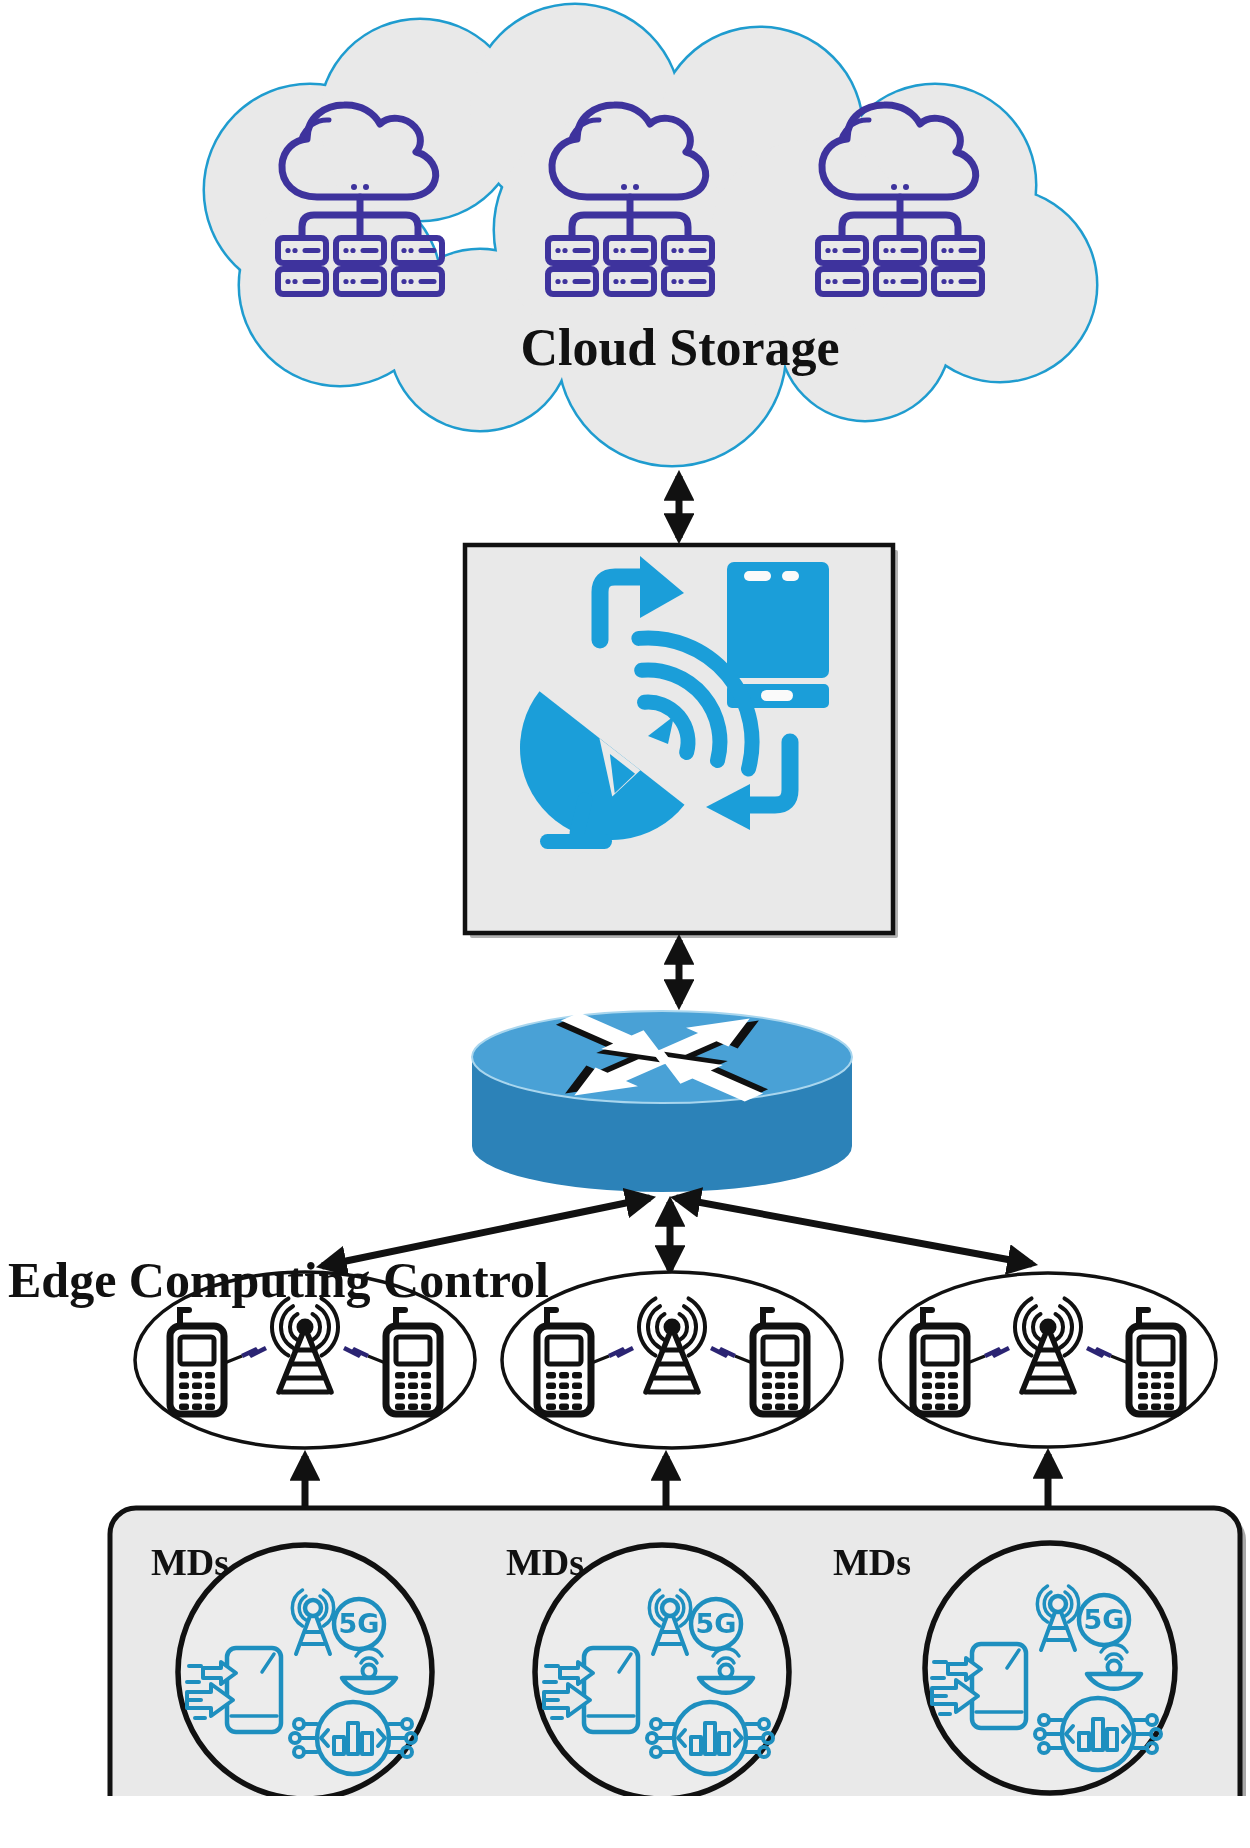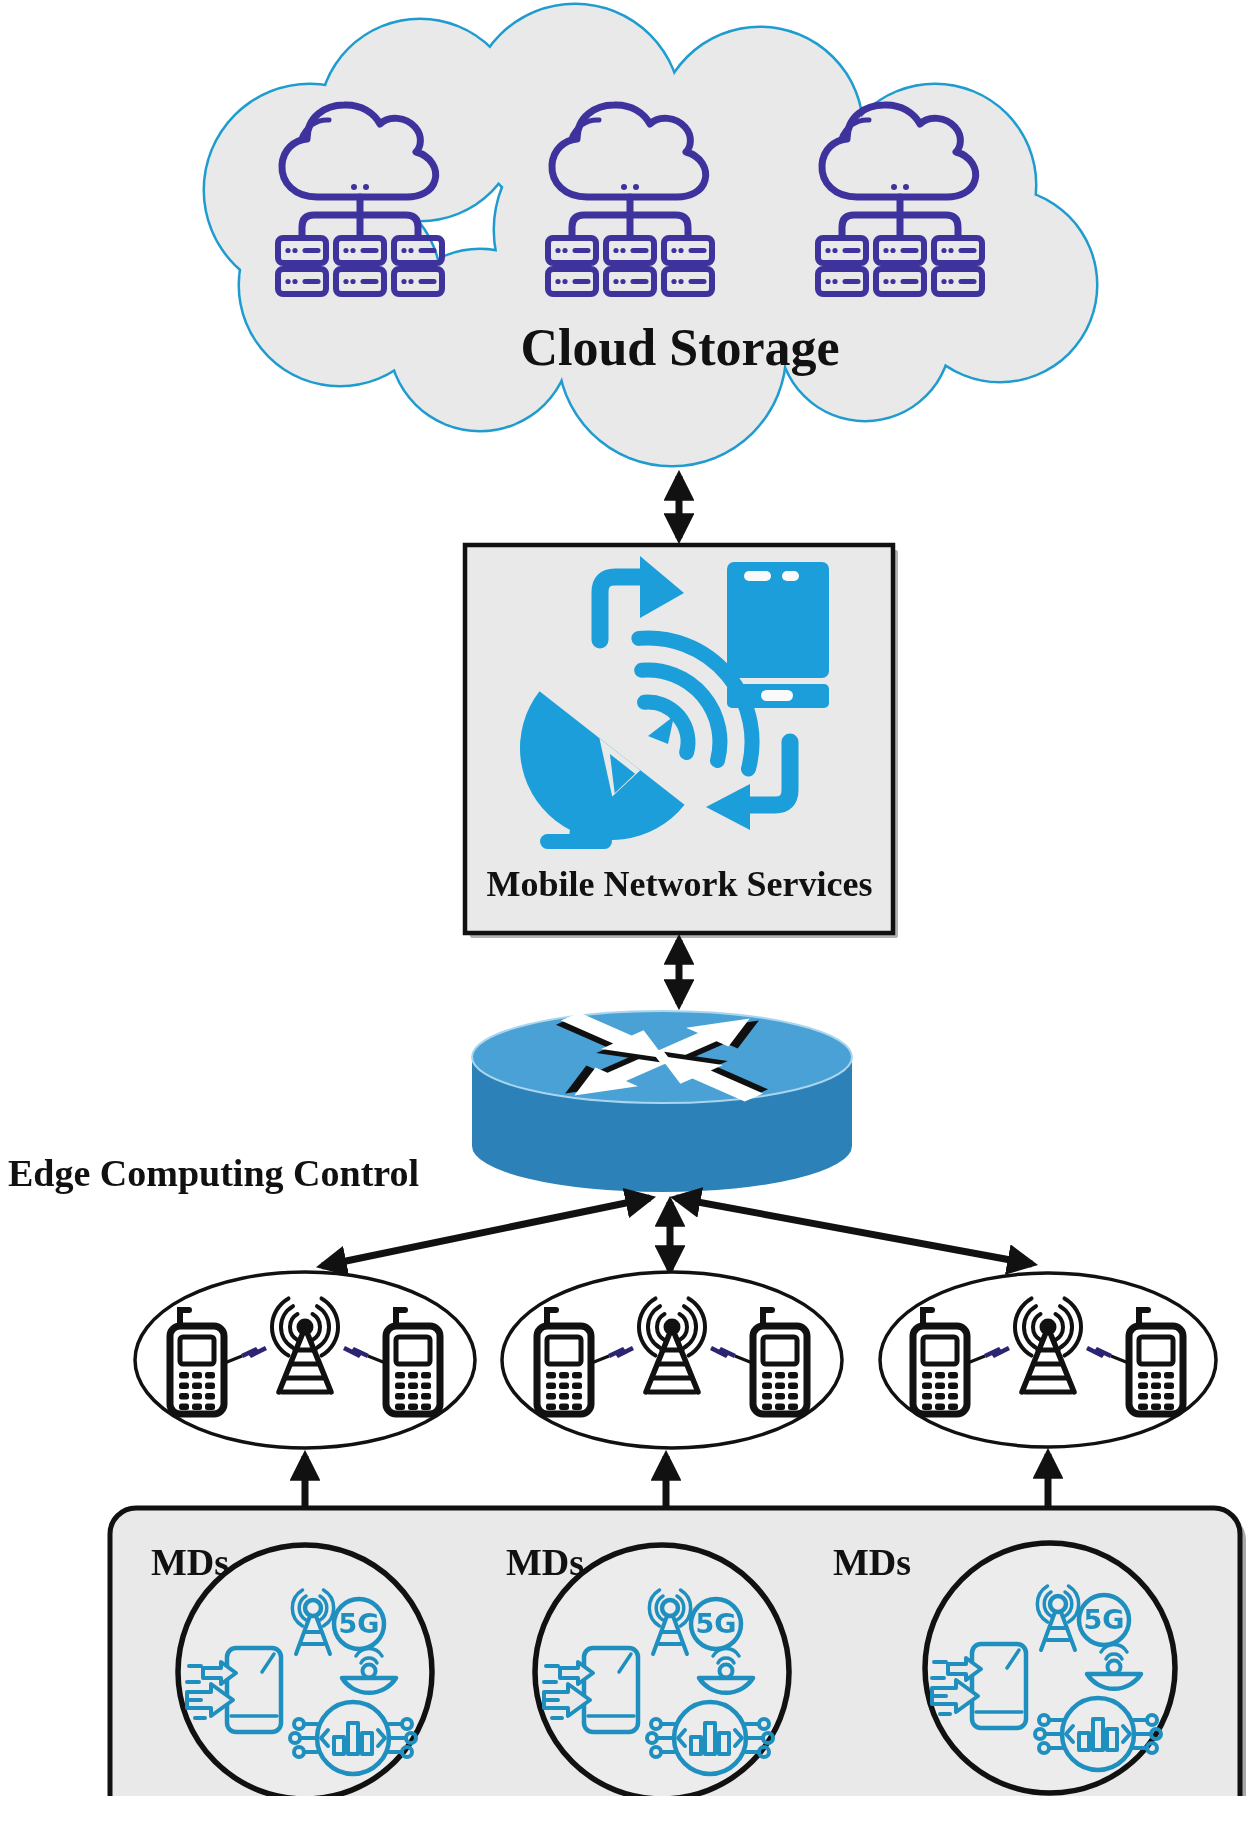--- a/index.html
+++ b/index.html
@@ -245,21 +245,20 @@
   <circle cx="662" cy="1672" r="127" fill="#ececec" stroke="#111" stroke-width="5.5"></circle>
   <circle cx="1050" cy="1668" r="125" fill="#ececec" stroke="#111" stroke-width="5.5"></circle>
   <use href="#mdg" transform="translate(307 1674)"></use>
   <use href="#mdg" transform="translate(664 1674)"></use>
   <use href="#mdg" transform="translate(1052 1670)"></use>
 </svg>
 
 <div class="lbl" style="left:455px;top:318px;width:450px;font-size:52px;">Cloud Storage</div>
 
 
-<div class="lbl" style="left:466px;top:864px;width:427px;font-size:36px;">Mobile Network Services</div>
-
-<div class="lbl" style="left:8px;top:1152px;font-size:38px;text-align:left;">Edge Computing Control</div>
+
+<div class="lbl" style="left:8px;top:1252px;font-size:50px;text-align:left;">Edge Computing Control</div>
 
 <div class="lbl" style="left:130px;top:1541px;width:120px;font-size:38px;">MDs</div>
 <div class="lbl" style="left:485px;top:1541px;width:120px;font-size:38px;">MDs</div>
 <div class="lbl" style="left:812px;top:1541px;width:120px;font-size:38px;">MDs</div>
 
 </div>
 
 </body></html>

